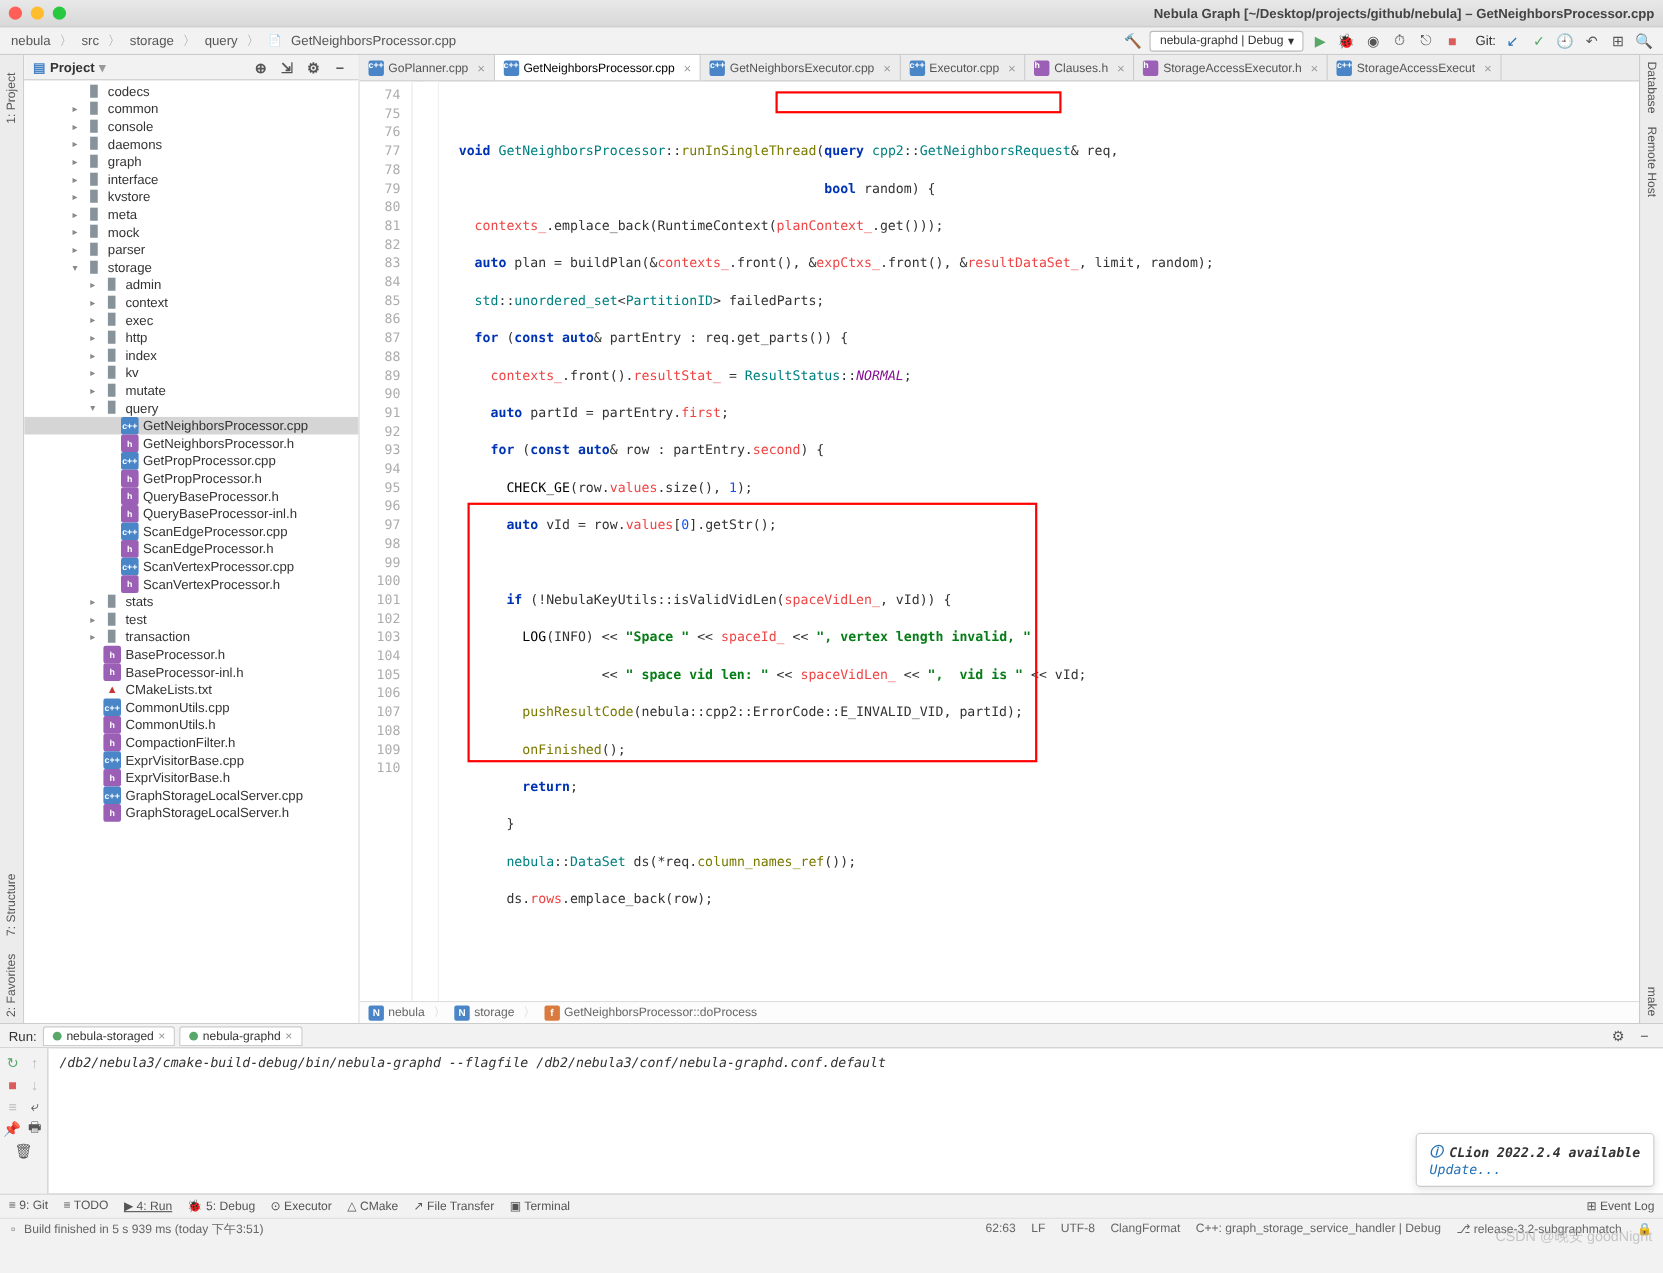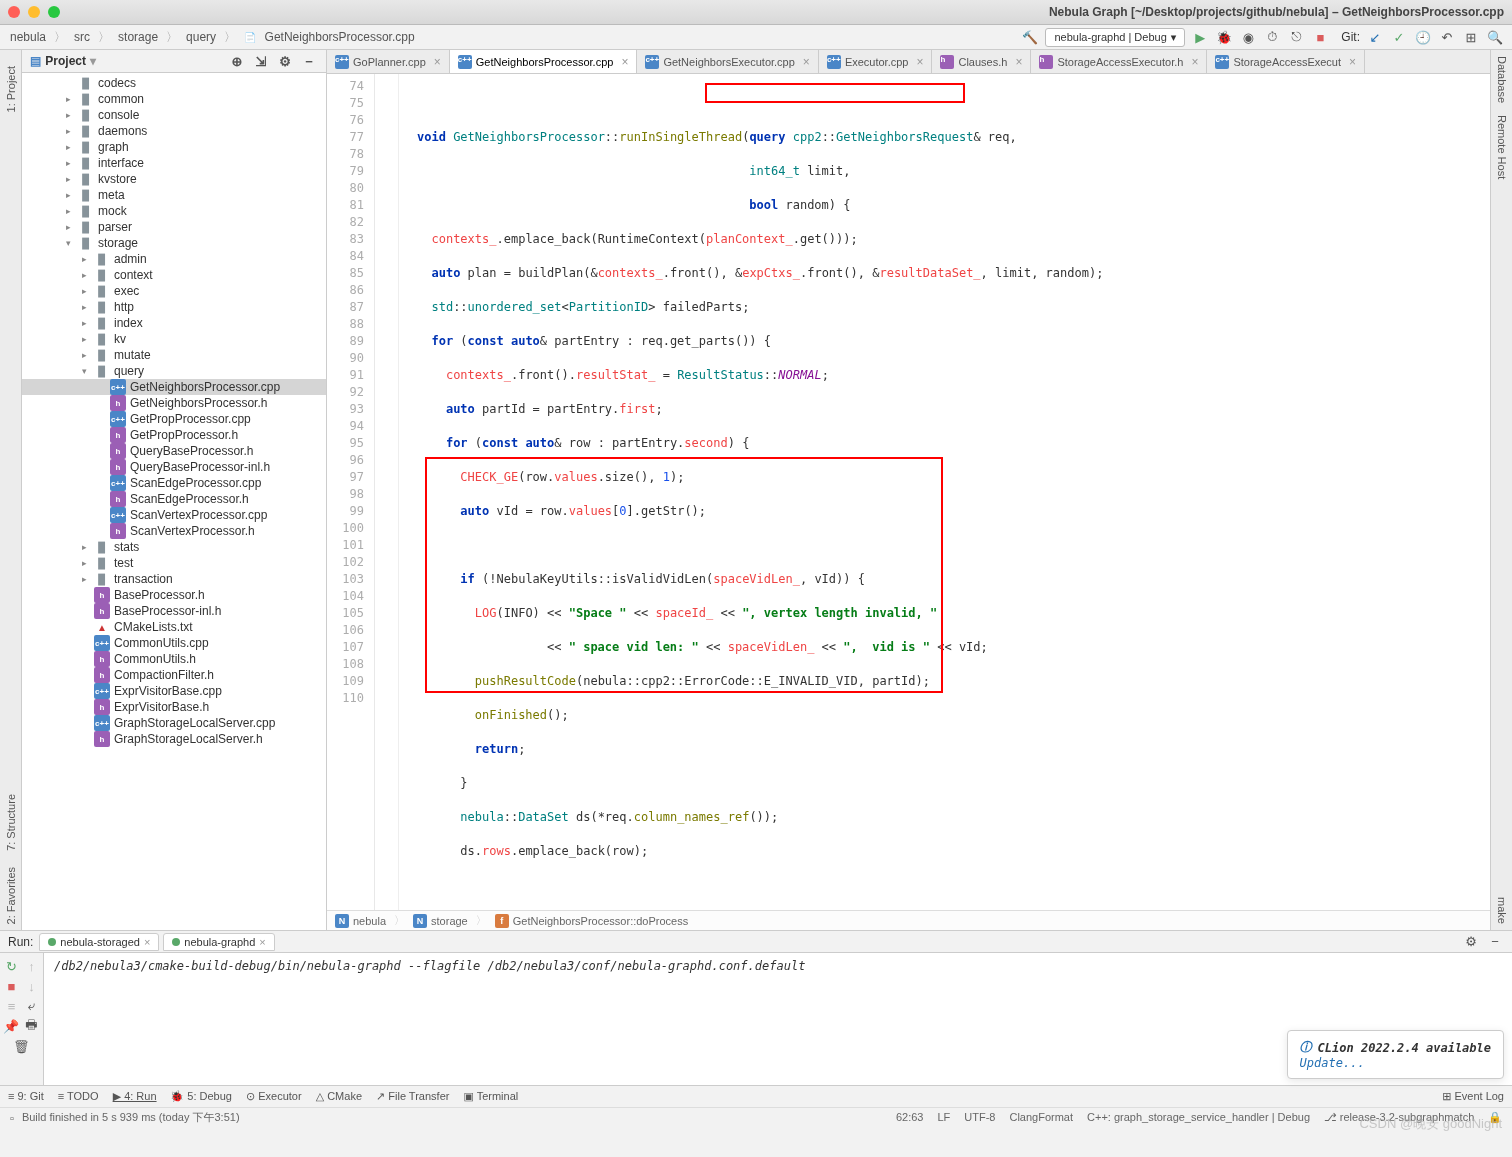--- a/index.html
+++ b/index.html
@@ -43,21 +43,21 @@
 .gutter-nums div { height: 17px; }
 .fold-col { width: 14px; background: #fff; border-right: 1px solid #eee; }
 .code { flex: 1; padding: 4px 8px; white-space: pre; position: relative; }
 .code .line { height: 17px; }
 .kw { color: #0033b3; font-weight: 600; }
 .fn { color: #7a7a00; }
 .type { color: #008080; }
 .str { color: #067d17; font-weight: 600; }
 .num { color: #1750eb; }
 .ns { color: #871094; font-style: italic; }
-.macro { color: #ef4444; }
+.macro { color: #000000; }
 .field { color: #ef4444; }
 .red-box { position: absolute; border: 2px solid #ff0000; pointer-events: none; }
 .breadcrumb-bottom { height: 20px; border-top: 1px solid #ddd; display: flex; align-items: center; padding: 0 8px; gap: 8px; font-size: 11px; color: #666; background: #fcfcfc; }
 .bc-item { display: flex; align-items: center; gap: 4px; }
 .bc-badge { width: 14px; height: 14px; border-radius: 2px; display: inline-flex; align-items: center; justify-content: center; font-size: 9px; font-weight: bold; color: #fff; }
 .right-gutter { width: 22px; background: #ececec; border-left: 1px solid #ccc; display: flex; flex-direction: column; align-items: center; }
 .right-gutter .vtab { writing-mode: vertical-rl; font-size: 11px; padding: 6px 2px; color: #555; cursor: pointer; }
 .run-panel { height: 155px; border-top: 1px solid #ccc; background: #fff; display: flex; flex-direction: column; }
 .run-header { height: 22px; background: #f2f2f2; border-bottom: 1px solid #ccc; display: flex; align-items: center; padding: 0 8px; gap: 6px; font-size: 12px; }
 .run-tab { padding: 2px 8px; border: 1px solid #ccc; background: #fff; border-radius: 3px 3px 0 0; font-size: 11px; display: flex; align-items: center; gap: 4px; }
@@ -430,21 +430,20 @@
           <div>106</div>
           <div>107</div>
           <div>108</div>
           <div>109</div>
           <div>110</div>
         </div>
       <div class="fold-col"></div>
       <div class="code" id="code">
 <div class="line"></div>
 <div class="line"><span class="kw">void</span> <span class="type">GetNeighborsProcessor</span>::<span class="fn">runInSingleThread</span>(<span class="kw">query</span> <span class="type">cpp2</span>::<span class="type">GetNeighborsRequest</span>&amp; req,</div>
-<div class="line">                                              <span class="type">int64_t</span> limit,</div>
 <div class="line">                                              <span class="kw">bool</span> random) {</div>
 <div class="line">  <span class="field">contexts_</span>.emplace_back(RuntimeContext(<span class="field">planContext_</span>.get()));</div>
 <div class="line">  <span class="kw">auto</span> plan = buildPlan(&amp;<span class="field">contexts_</span>.front(), &amp;<span class="field">expCtxs_</span>.front(), &amp;<span class="field">resultDataSet_</span>, limit, random);</div>
 <div class="line">  <span class="type">std</span>::<span class="type">unordered_set</span>&lt;<span class="type">PartitionID</span>&gt; failedParts;</div>
 <div class="line">  <span class="kw">for</span> (<span class="kw">const auto</span>&amp; partEntry : req.get_parts()) {</div>
 <div class="line">    <span class="field">contexts_</span>.front().<span class="field">resultStat_</span> = <span class="type">ResultStatus</span>::<span class="ns">NORMAL</span>;</div>
 <div class="line">    <span class="kw">auto</span> partId = partEntry.<span class="field">first</span>;</div>
 <div class="line">    <span class="kw">for</span> (<span class="kw">const auto</span>&amp; row : partEntry.<span class="field">second</span>) {</div>
 <div class="line">      <span class="macro">CHECK_GE</span>(row.<span class="field">values</span>.size(), <span class="num">1</span>);</div>
 <div class="line">      <span class="kw">auto</span> vId = row.<span class="field">values</span>[<span class="num">0</span>].getStr();</div>

